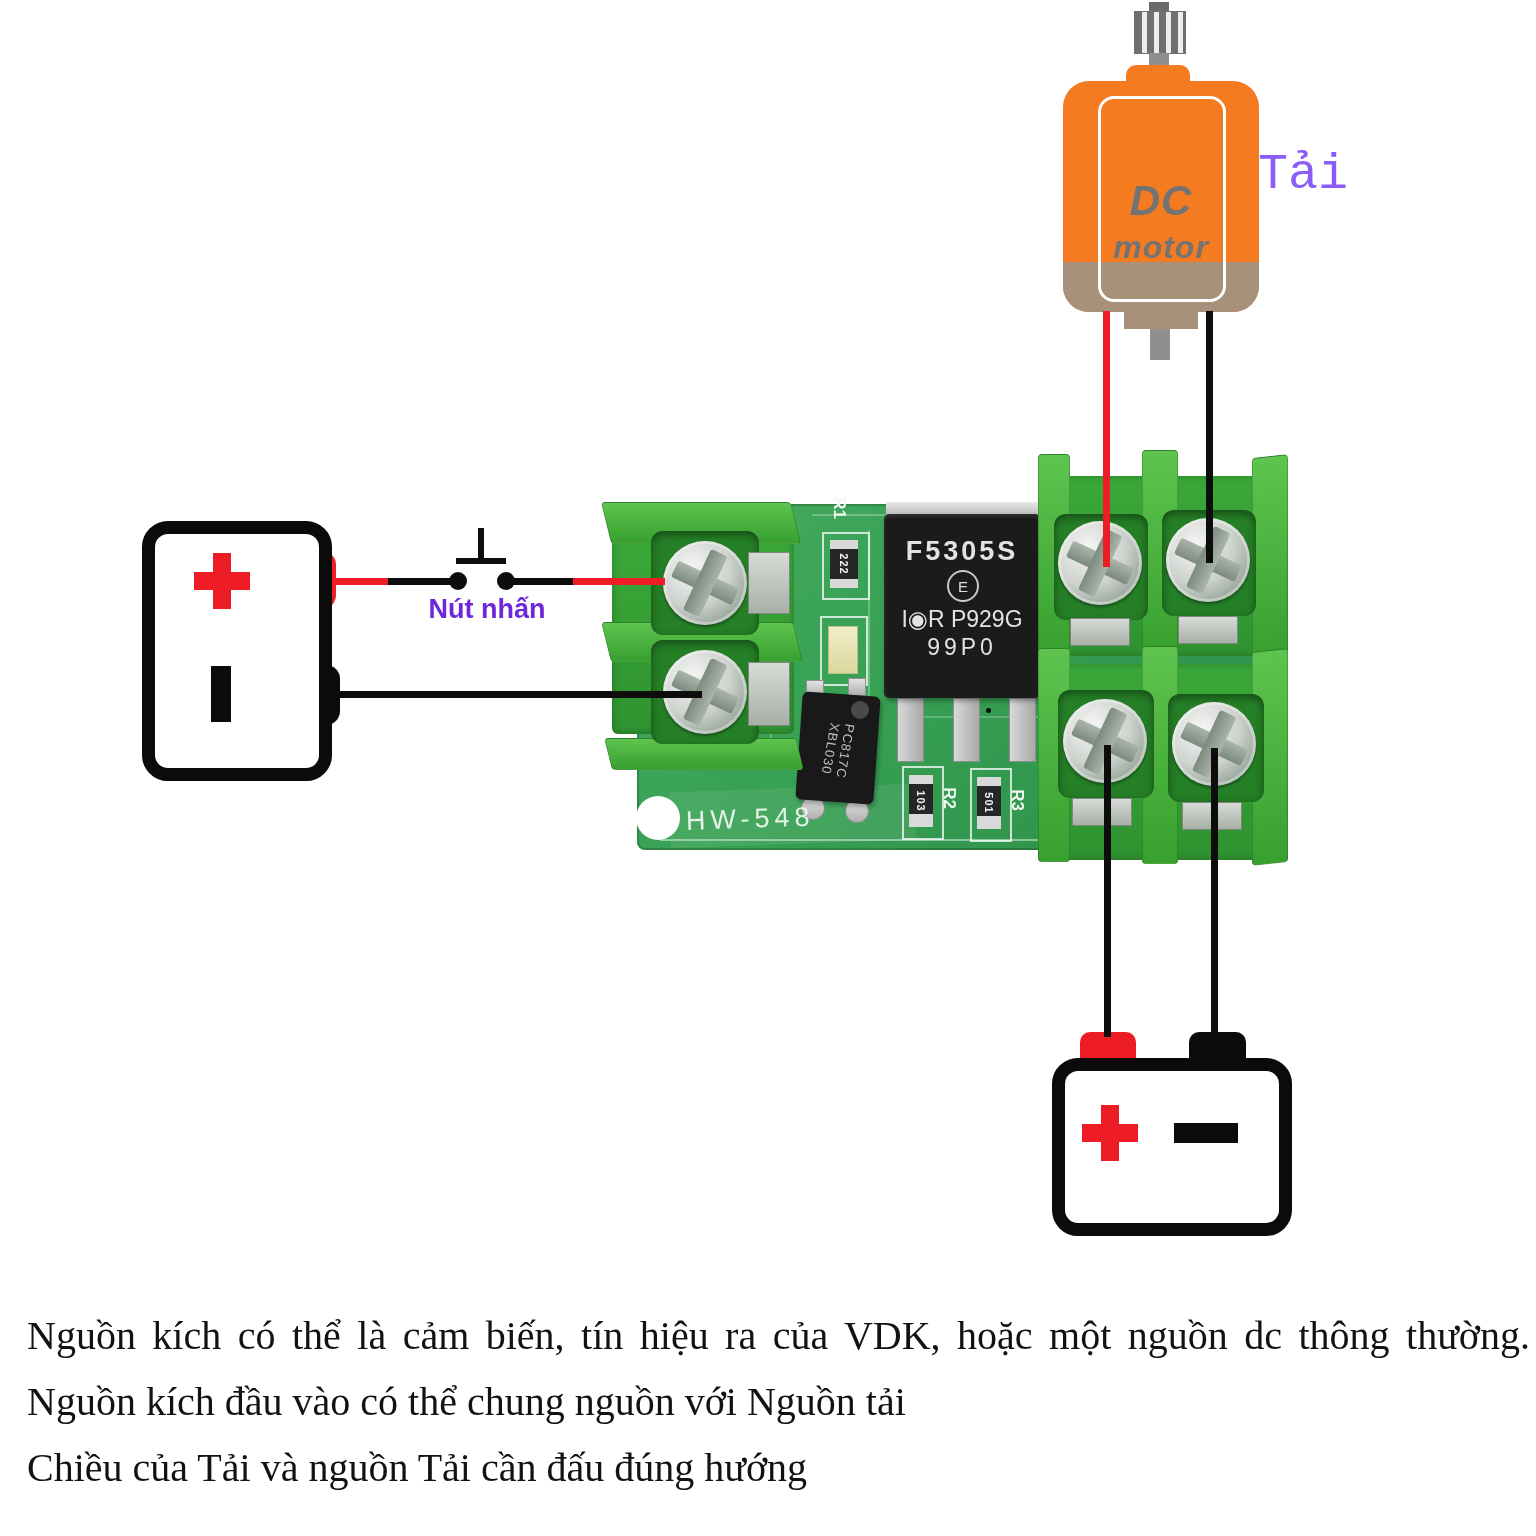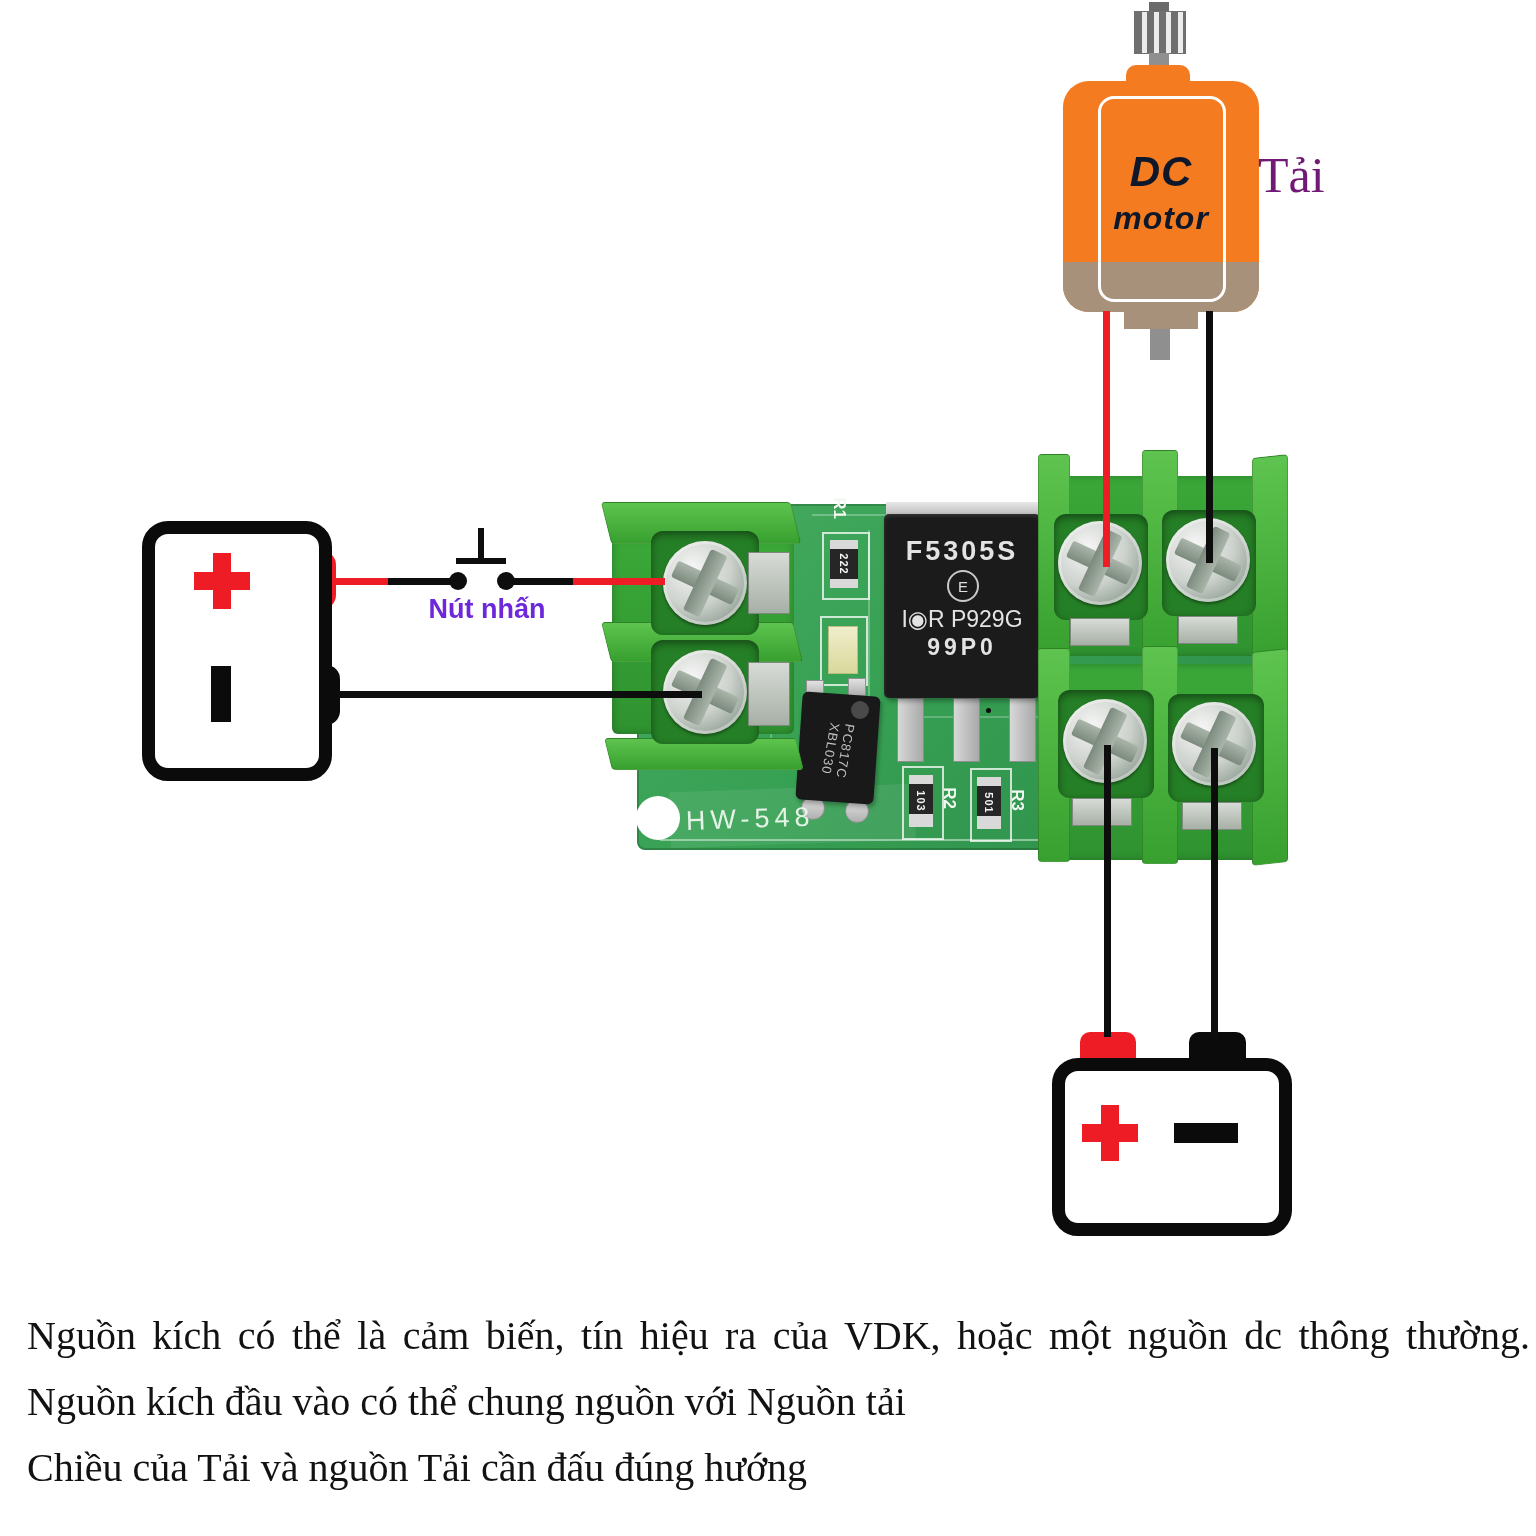--- a/index.html
+++ b/index.html
@@ -12,35 +12,35 @@
   .wire.blk{background:#0d0d0d;}
   
   .shaft-tip{left:1149px;top:2px;width:20px;height:9px;background:#6a6a6a;}
   .shaft-gear{left:1134px;top:11px;width:50px;height:41px;
      background:repeating-linear-gradient(90deg,#6f6f6f 0 7px,#ececec 7px 12px);border:1px solid #6f6f6f;}
   .shaft-neck{left:1149px;top:53px;width:20px;height:13px;background:#8f8f8f;}
   .motor-cap{left:1126px;top:65px;width:64px;height:18px;background:#f47b20;border-radius:10px 10px 0 0;}
   .motor-body{left:1063px;top:81px;width:196px;height:231px;background:#f47b20;border-radius:26px;}
   .motor-band{left:1063px;top:262px;width:196px;height:50px;background:#a8917b;border-radius:0 0 26px 26px;}
   .motor-outline{left:1098px;top:96px;width:122px;height:200px;border:3px solid #fff;border-radius:16px;z-index:3;}
-  .motor-txt{left:1063px;width:196px;text-align:center;color:#0f172a;font-style:italic;font-weight:800;z-index:4;letter-spacing:1px;}
+  .motor-txt{left:1063px;width:196px;text-align:center;color:#737373;font-style:italic;font-weight:800;z-index:4;letter-spacing:1px;margin-top:29px;}
   .motor-base-tab{left:1124px;top:312px;width:74px;height:17px;background:#a8917b;}
   .motor-base-pin{left:1150px;top:329px;width:20px;height:31px;background:#8f8f8f;}
   
   .batt-body{background:#fff;border:13px solid #0b0b0b;border-radius:26px;z-index:6;}
   .term{z-index:5;}
   .plus{z-index:8;}
   .plus::before{content:"";position:absolute;left:0;top:19px;width:56px;height:18px;background:#ee1c24;}
   .plus::after{content:"";position:absolute;left:19px;top:0;width:18px;height:56px;background:#ee1c24;}
   .minus{background:#0b0b0b;z-index:8;}
   
   .btn-dot{width:18px;height:18px;border-radius:50%;background:#0d0d0d;z-index:31;}
   .btn-bar{background:#0d0d0d;z-index:31;}
   
-  .lbl-serif{font-family:Liberation Serif, serif;color:#701a75;z-index:40;}
+  .lbl-serif{font-family:Liberation Mono, monospace;color:#8b5cf6;z-index:40;}
   .lbl-sans-bold{font-weight:bold;color:#6d28d9;z-index:40;}
   
   .pcb{left:637px;top:504px;width:642px;height:346px;border-radius:8px;z-index:1;
        background:linear-gradient(135deg,#46ab60 0%,#36a053 45%,#2e8c4a 100%);
        box-shadow:inset 0 0 0 2px rgba(0,0,0,.18);}
   .silk{position:absolute;background:rgba(255,255,255,.45);z-index:2;}
   .via{position:absolute;width:6px;height:6px;border-radius:50%;background:#143d1e;z-index:2;}
   .frame{position:absolute;border:2px solid rgba(255,255,255,.75);z-index:3;}
   .smd-res{position:absolute;z-index:4;background:linear-gradient(180deg,#d9d9d9 0 9px,#262626 9px 39px,#d9d9d9 39px 100%);
            display:flex;align-items:center;justify-content:center;}
@@ -143,21 +143,21 @@
     <span>222</span>
   </div>
   <div class="frame" style="left:820px;top:616px;width:44px;height:66px;"></div>
   <div class="smd-led" style="left:828px;top:626px;width:28px;height:46px;"></div>
 
   <div class="abs mosfet-tab"></div>
   <div class="abs mosfet"></div>
   <div class="mos-txt" style="top:536px;font-size:27px;font-weight:600;letter-spacing:3px;">F5305S</div>
   <div class="abs e-mark">E</div>
   <div class="mos-txt" style="top:606px;font-size:23px;">I◉R P929G</div>
-  <div class="mos-txt" style="top:634px;font-size:23px;letter-spacing:4px;font-weight:bold;">99P0</div>
+  <div class="mos-txt" style="top:634px;font-size:23px;letter-spacing:4px;">99P0</div>
   <div class="leg" style="left:897px;"></div>
   <div class="leg" style="left:953px;"></div>
   <div class="leg" style="left:1009px;"></div>
 
   <div class="opto-pin" style="left:806px;top:680px;width:16px;height:16px;"></div>
   <div class="opto-pin" style="left:848px;top:678px;width:16px;height:16px;"></div>
   <div class="opto-pin rnd" style="left:801px;top:796px;width:22px;height:22px;"></div>
   <div class="opto-pin rnd" style="left:845px;top:799px;width:22px;height:22px;"></div>
   <div class="abs opto"></div>
   <div class="abs opto-dot"></div>

